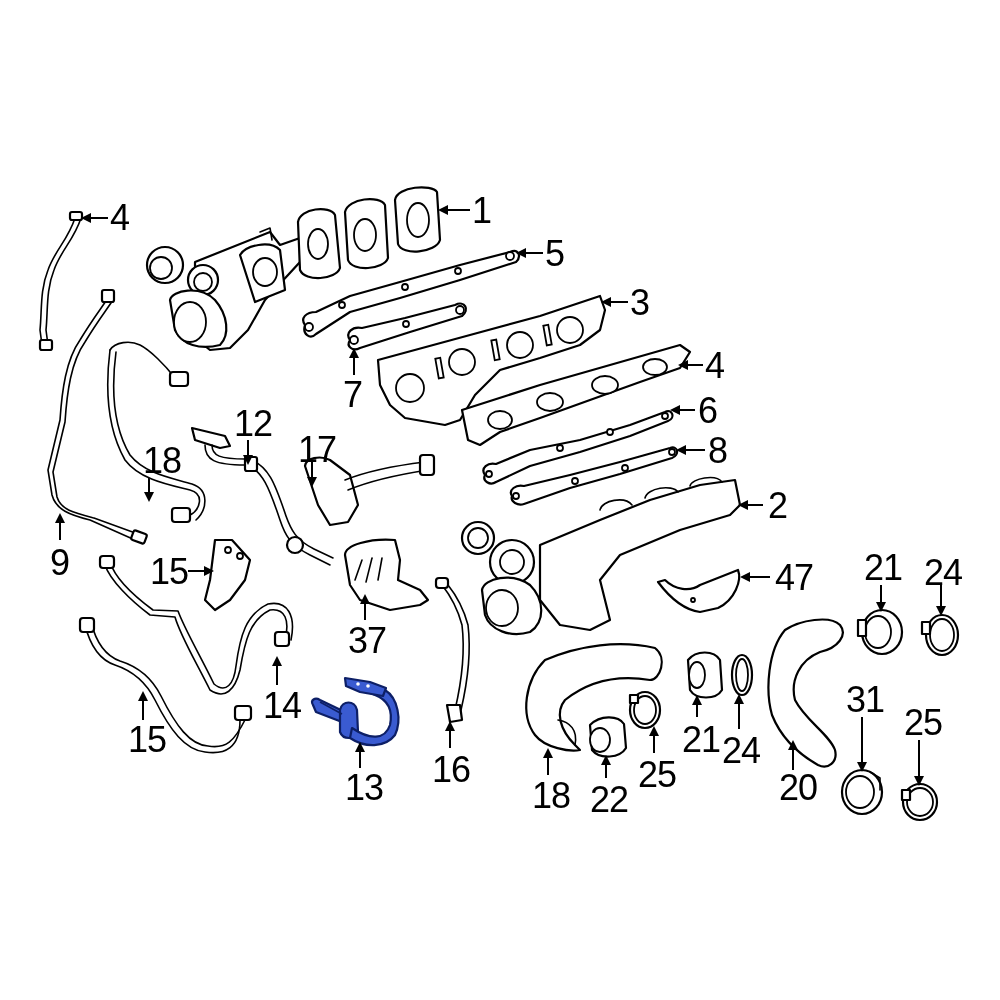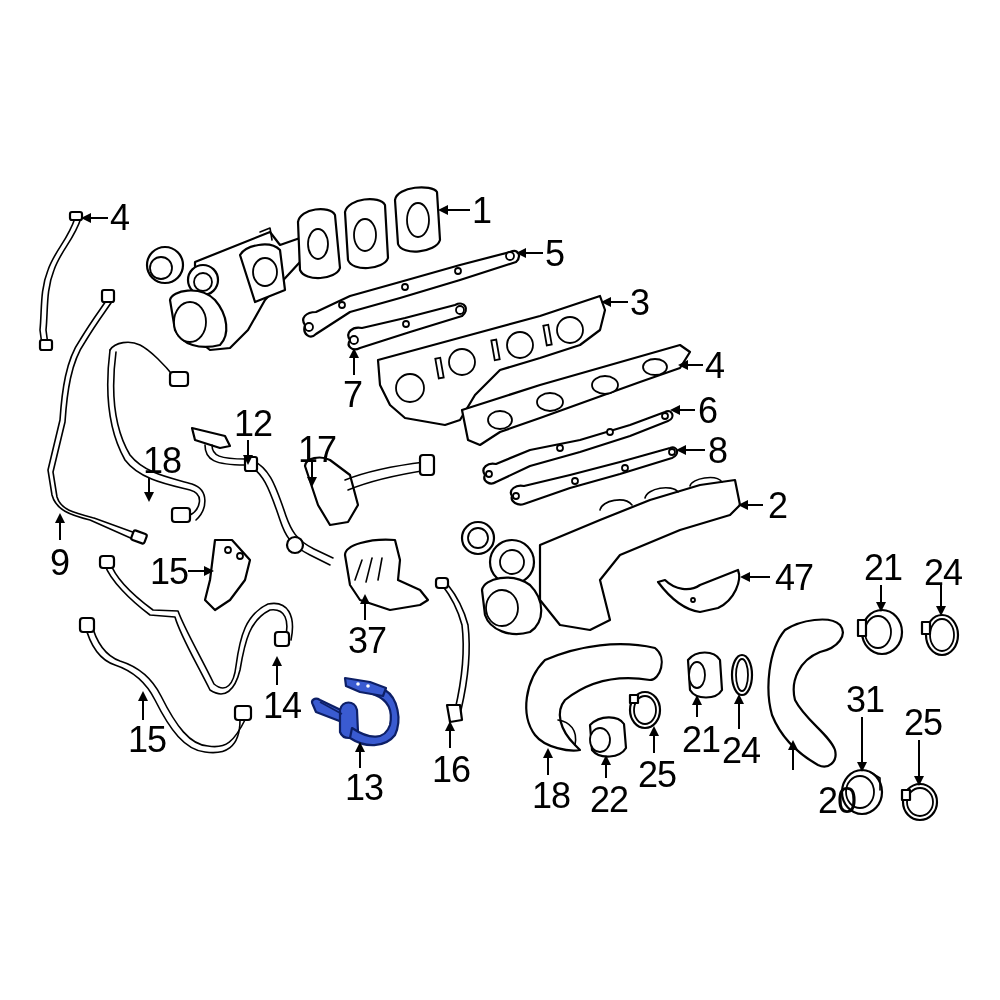--- a/index.html
+++ b/index.html
@@ -294,21 +294,21 @@
 <div class="callout-label" style="left:110px;top:200px;">4</div>
 <div class="callout-label" style="left:432px;top:752px;">16</div>
 <div class="callout-label" style="left:234px;top:406px;">12</div>
 <div class="callout-label" style="left:345px;top:770px;">13</div>
 <div class="callout-label" style="left:263px;top:688px;">14</div>
 <div class="callout-label" style="left:150px;top:554px;text-align:right;">15</div>
 <div class="callout-label" style="left:128px;top:722px;">15</div>
 <div class="callout-label" style="left:298px;top:432px;">17</div>
 <div class="callout-label" style="left:135px;top:443px;margin-left:8px;">18</div>
 <div class="callout-label" style="left:532px;top:778px;">18</div>
-<div class="callout-label" style="left:818px;top:770px;margin-top:13px;">20</div>
+<div class="callout-label" style="left:779px;top:770px;">20</div>
 <div class="callout-label" style="left:682px;top:722px;">21</div>
 <div class="callout-label" style="left:864px;top:550px;">21</div>
 <div class="callout-label" style="left:590px;top:782px;">22</div>
 <div class="callout-label" style="left:846px;top:682px;">31</div>
 <div class="callout-label" style="left:722px;top:733px;">24</div>
 <div class="callout-label" style="left:924px;top:555px;">24</div>
 <div class="callout-label" style="left:638px;top:757px;">25</div>
 <div class="callout-label" style="left:904px;top:705px;">25</div>
 <div class="callout-label" style="left:348px;top:623px;">37</div>
 <div class="callout-label" style="left:775px;top:560px;">47</div>

